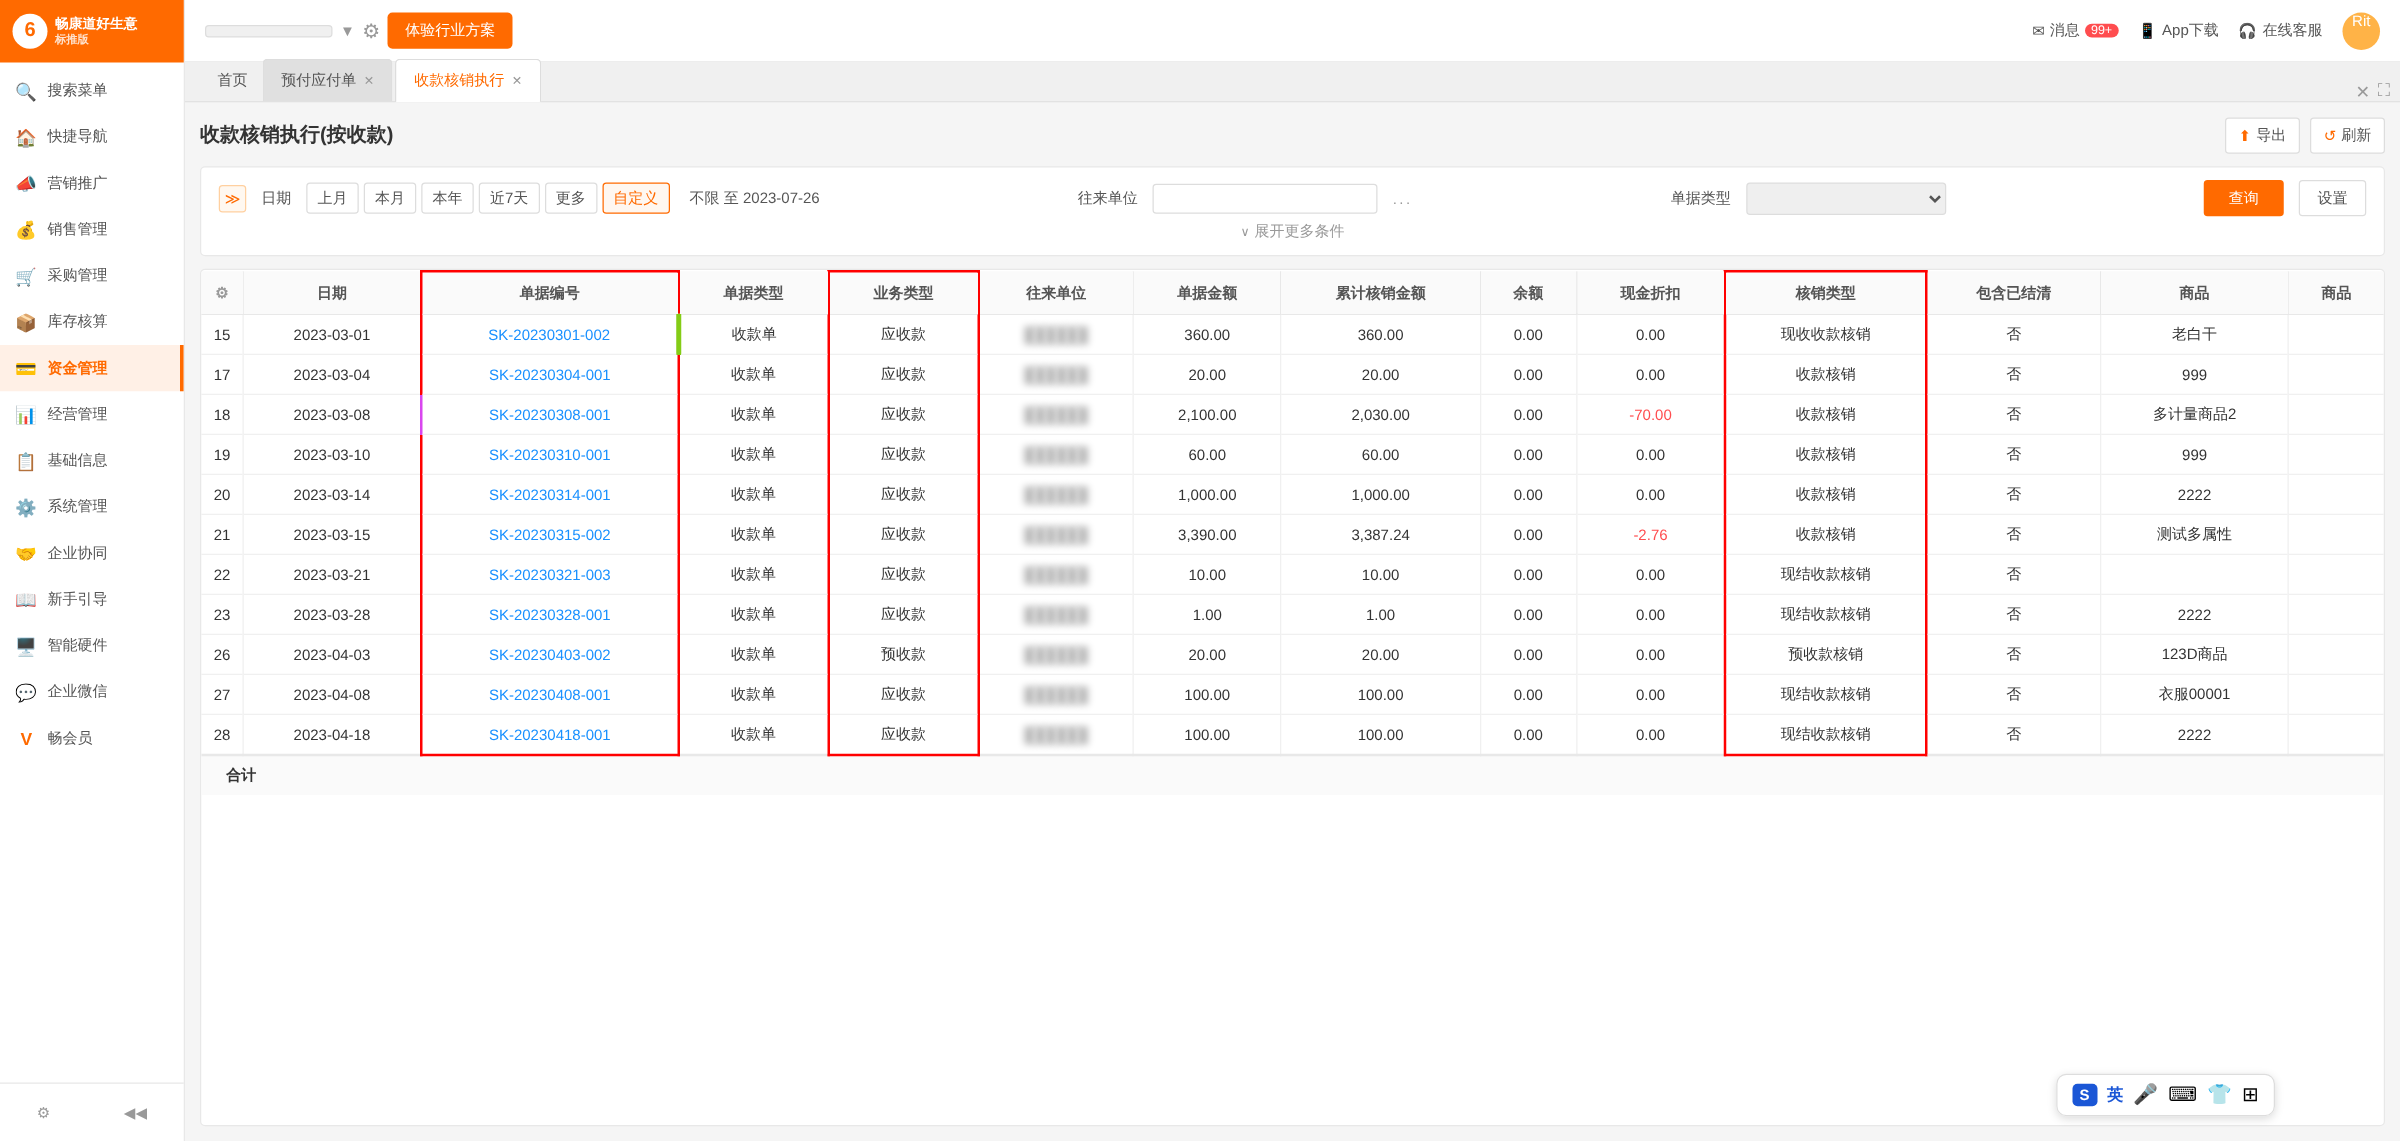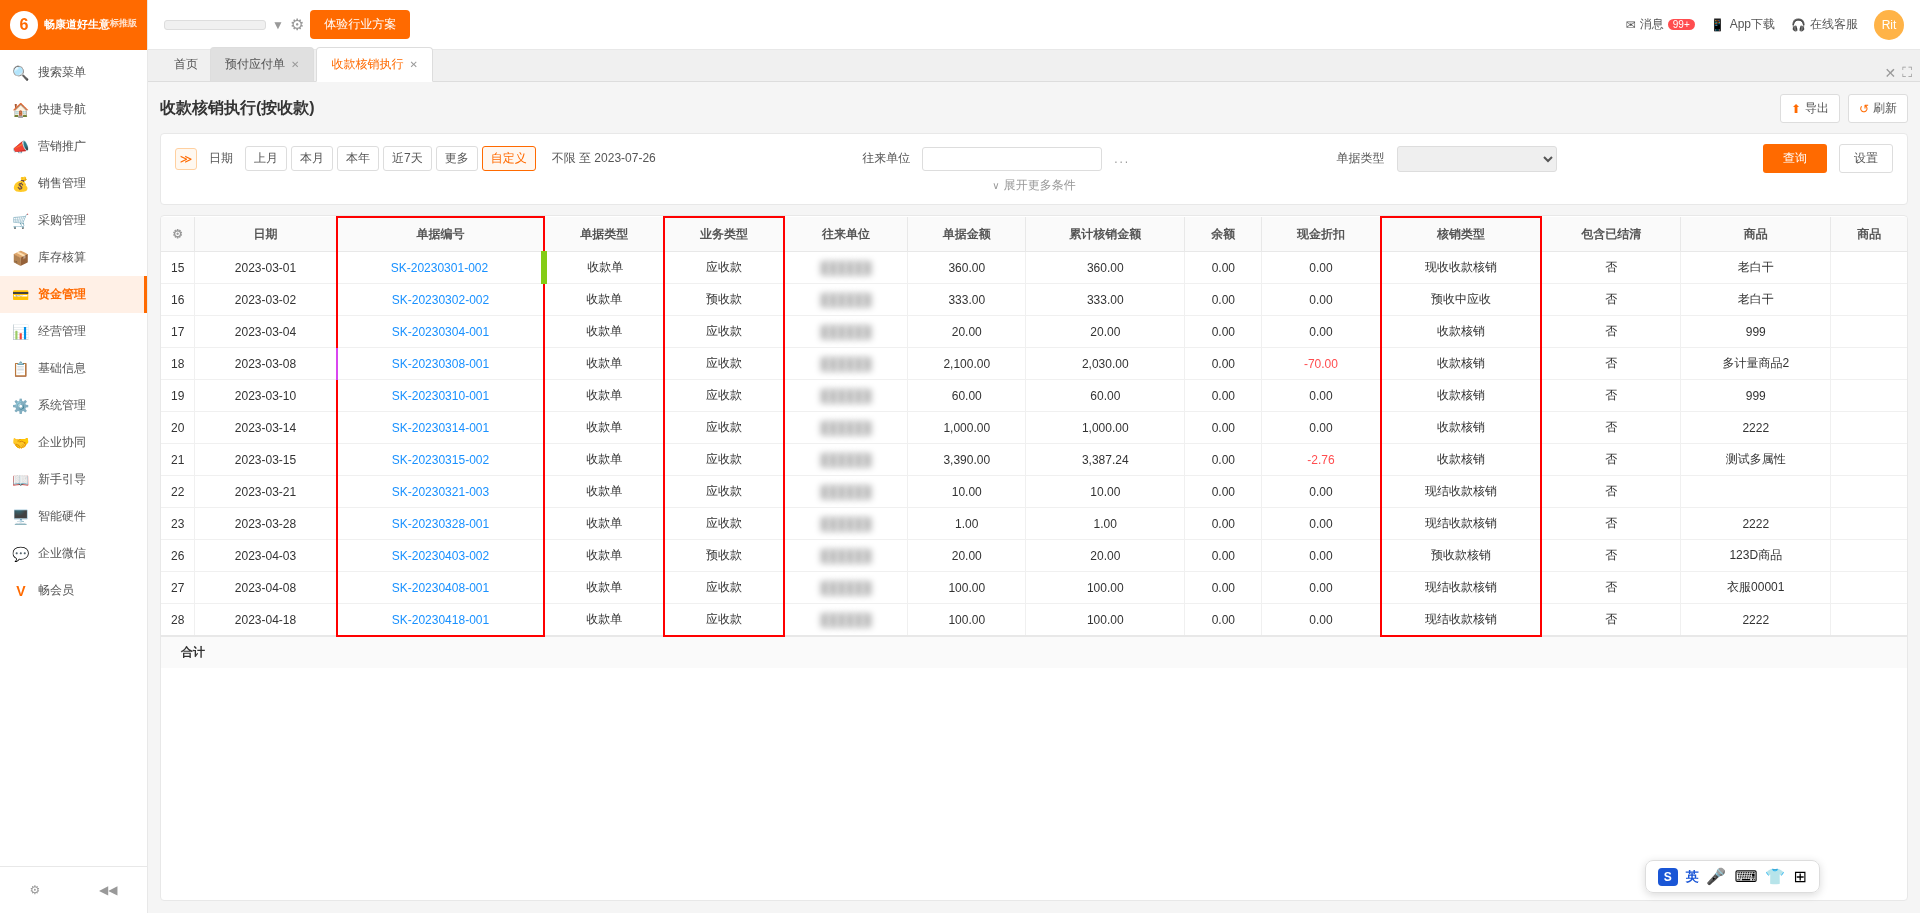--- a/index.html
+++ b/index.html
@@ -3,21 +3,21 @@
   <meta charset="utf-8">
   <style>
     * { box-sizing: border-box; margin: 0; padding: 0; font-family: 'Microsoft YaHei', Arial, sans-serif; font-size: 12px; }
     body { background: #f5f5f5; display: flex; height: 913px; overflow: hidden; }
 
     
     .sidebar { width: 148px; background: #fff; border-right: 1px solid #e8e8e8; display: flex; flex-direction: column; flex-shrink: 0; }
     .sidebar-logo { background: #ff6a00; height: 50px; display: flex; align-items: center; padding: 0 10px; color: #fff; font-size: 13px; font-weight: bold; gap: 6px; }
     .sidebar-logo-icon { width: 28px; height: 28px; background: #fff; border-radius: 50%; display: flex; align-items: center; justify-content: center; }
     .sidebar-logo-icon span { color: #ff6a00; font-size: 16px; font-weight: bold; }
-    .sidebar-logo-text { display: flex; flex-direction: row; line-height: 1.2; }
+    .sidebar-logo-text { display: flex; flex-direction: column; line-height: 1.2; }
     .sidebar-logo-text .main { font-size: 11px; color: #fff; }
     .sidebar-logo-text .sub { font-size: 9px; color: rgba(255,255,255,0.8); }
     .sidebar-nav { flex: 1; overflow-y: auto; padding: 4px 0; }
     .sidebar-item { display: flex; align-items: center; padding: 10px 12px; cursor: pointer; color: #555; gap: 8px; transition: background 0.2s; }
     .sidebar-item.active { background: #fff0e6; color: #ff6a00; font-weight: bold; border-right: 3px solid #ff6a00; }
     .sidebar-item .icon { font-size: 14px; width: 18px; text-align: center; }
     .sidebar-item .label { font-size: 12px; }
     .sidebar-bottom { border-top: 1px solid #e8e8e8; padding: 8px 0; }
     .sidebar-bottom-item { display: flex; align-items: center; padding: 8px 12px; cursor: pointer; color: #999; gap: 8px; }
 
@@ -26,21 +26,21 @@
 
     
     .topbar { height: 50px; background: #fff; border-bottom: 1px solid #e8e8e8; display: flex; align-items: center; padding: 0 16px; gap: 12px; }
     .topbar-breadcrumb { display: flex; align-items: center; gap: 6px; flex: 1; }
     .topbar-dropdown { color: #999; cursor: pointer; }
     .topbar-settings { color: #999; cursor: pointer; font-size: 16px; }
     .topbar-btn { background: #ff6a00; color: #fff; border: none; padding: 6px 14px; border-radius: 4px; cursor: pointer; font-size: 12px; }
     .topbar-right { display: flex; align-items: center; gap: 16px; color: #555; }
     .topbar-right-item { display: flex; align-items: center; gap: 4px; cursor: pointer; font-size: 12px; color: #555; }
     .badge { background: #ff4d4f; color: #fff; border-radius: 10px; padding: 0 5px; font-size: 10px; min-width: 16px; text-align: center; }
-    .user-avatar { width: 30px; height: 30px; background: #ffb347; border-radius: 50%; display: flex; align-items: center; justify-content: center; color: #fff; font-size: 11px; }
+    .user-avatar { width: 30px; height: 30px; background: #ffb347; border-radius: 50%; display: flex; align-items: flex-start; justify-content: center; color: #fff; font-size: 11px; }
 
     
     .tabs { height: 32px; background: #f0f0f0; display: flex; align-items: flex-end; padding: 0 0 0 16px; border-bottom: 1px solid #ddd; }
     .tab { display: flex; align-items: center; gap: 6px; padding: 8px 14px; background: #e0e0e0; border: 1px solid #ddd; border-bottom: none; border-radius: 4px 4px 0 0; cursor: pointer; color: #555; margin-right: 2px; font-size: 12px; }
     .tab.active { background: #fff; color: #ff6a00; border-bottom: 1px solid #fff; margin-bottom: -1px; }
     .tab-home { background: transparent; border: none; color: #555; padding: 8px 10px; }
     .tab-close { color: #999; font-size: 10px; }
 
     
     .content { flex: 1; display: flex; flex-direction: column; overflow: hidden; background: #f5f5f5; padding: 12px; gap: 10px; }
@@ -297,45 +297,29 @@
             <th style="border-left: 2px solid red; border-right: 2px solid red; border-top: 2px solid red;">核销类型</th>
             <th>包含已结清</th>
             <th>商品</th>
             <th>商品</th>
           </tr>
         </thead>
         <tbody id="table-body">
             <tr>
       <td>15</td>
       <td>2023-03-01</td>
-      <td style="border-left:2px solid red;border-right:6px solid #84cc16;"><a class="link">SK-20230301-002</a></td>
+      <td style="border-left:2px solid red;border-right:4px solid #84cc16;"><a class="link">SK-20230301-002</a></td>
       <td>收款单</td>
       <td style="border-left:2px solid red;border-right:2px solid red;">应收款</td>
       <td><span class="blurred">██████</span></td>
       <td class="">360.00</td>
       <td class="">360.00</td>
       <td>0.00</td>
       <td class="">0.00</td>
       <td style="border-left:2px solid red;border-right:2px solid red;">现收收款核销</td>
-      <td>否</td>
-      <td>老白干</td>
-      <td></td>
-    </tr>
-            <tr>
-      <td>16</td>
-      <td>2023-03-02</td>
-      <td style="border-left:2px solid red;border-right:2px solid red;"><a class="link">SK-20230302-002</a></td>
-      <td>收款单</td>
-      <td style="border-left:2px solid red;border-right:2px solid red;">预收款</td>
-      <td><span class="blurred">██████</span></td>
-      <td class="">333.00</td>
-      <td class="">333.00</td>
-      <td>0.00</td>
-      <td class="">0.00</td>
-      <td style="border-left:2px solid red;border-right:2px solid red;">预收中应收</td>
       <td>否</td>
       <td>老白干</td>
       <td></td>
     </tr>
             <tr>
       <td>17</td>
       <td>2023-03-04</td>
       <td style="border-left:2px solid red;border-right:2px solid red;"><a class="link">SK-20230304-001</a></td>
       <td>收款单</td>
       <td style="border-left:2px solid red;border-right:2px solid red;">应收款</td>

